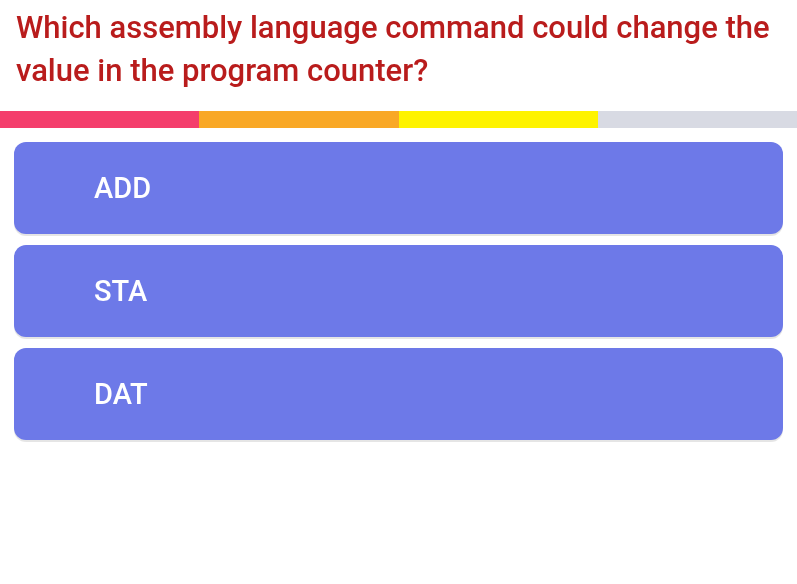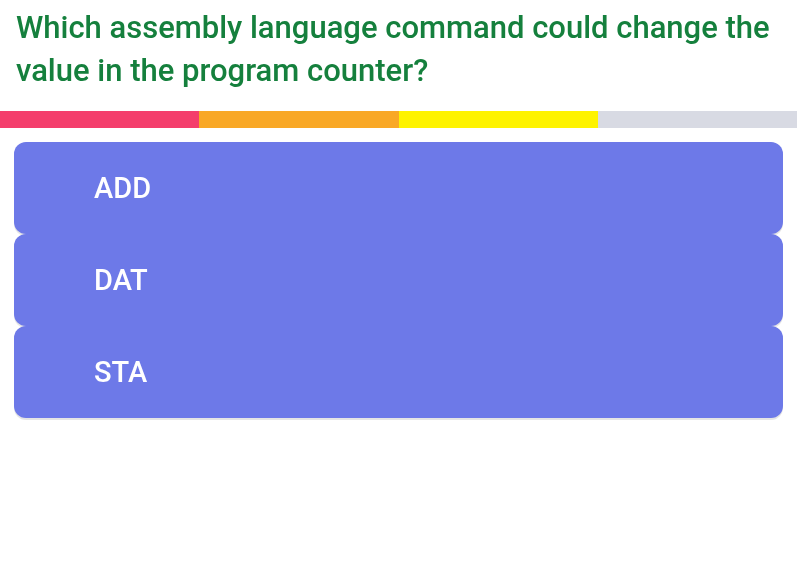--- a/index.html
+++ b/index.html
@@ -10,21 +10,21 @@
     body {
       font-family: -apple-system, BlinkMacSystemFont, "Segoe UI", Roboto, Helvetica, Arial, sans-serif;
       background: #ffffff;
       width: 797px;
       height: 584px;
       overflow: hidden;
     }
     .question {
       font-size: 31px;
       font-weight: 500;
-      color: #15803d;
+      color: #b91c1c;
       line-height: 1.4;
       padding: 6px 16px 18px 16px;
     }
     .progress-bar {
       display: flex;
       height: 17px;
       width: 100%;
     }
     .progress-segment {
       flex: 1;
@@ -36,35 +36,35 @@
       display: block;
       width: 100%;
       background: #6d79e8;
       color: #ffffff;
       border: none;
       border-radius: 12px;
       padding: 29px 0 29px 80px;
       font-size: 29px;
       font-weight: 500;
       text-align: left;
-      margin-bottom: 0;
+      margin-bottom: 11px;
       cursor: pointer;
       font-family: inherit;
       box-shadow: 0 2px 0 rgba(0,0,0,0.1);
     }
   </style>
 </head>
 <body>
 
 <div class="question">Which assembly language command could change the value in the program counter?</div>
 
 <div class="progress-bar">
   <div class="progress-segment" style="background:#f43e6c"></div>
   <div class="progress-segment" style="background:#f9a826"></div>
   <div class="progress-segment" style="background:#fef300"></div>
   <div class="progress-segment" style="background:#d8dae3"></div>
 </div>
 
 <div class="answers">
   <button class="answer-button">ADD</button>
+  <button class="answer-button">STA</button>
   <button class="answer-button">DAT</button>
-  <button class="answer-button">STA</button>
 </div>
 
 </body></html>

